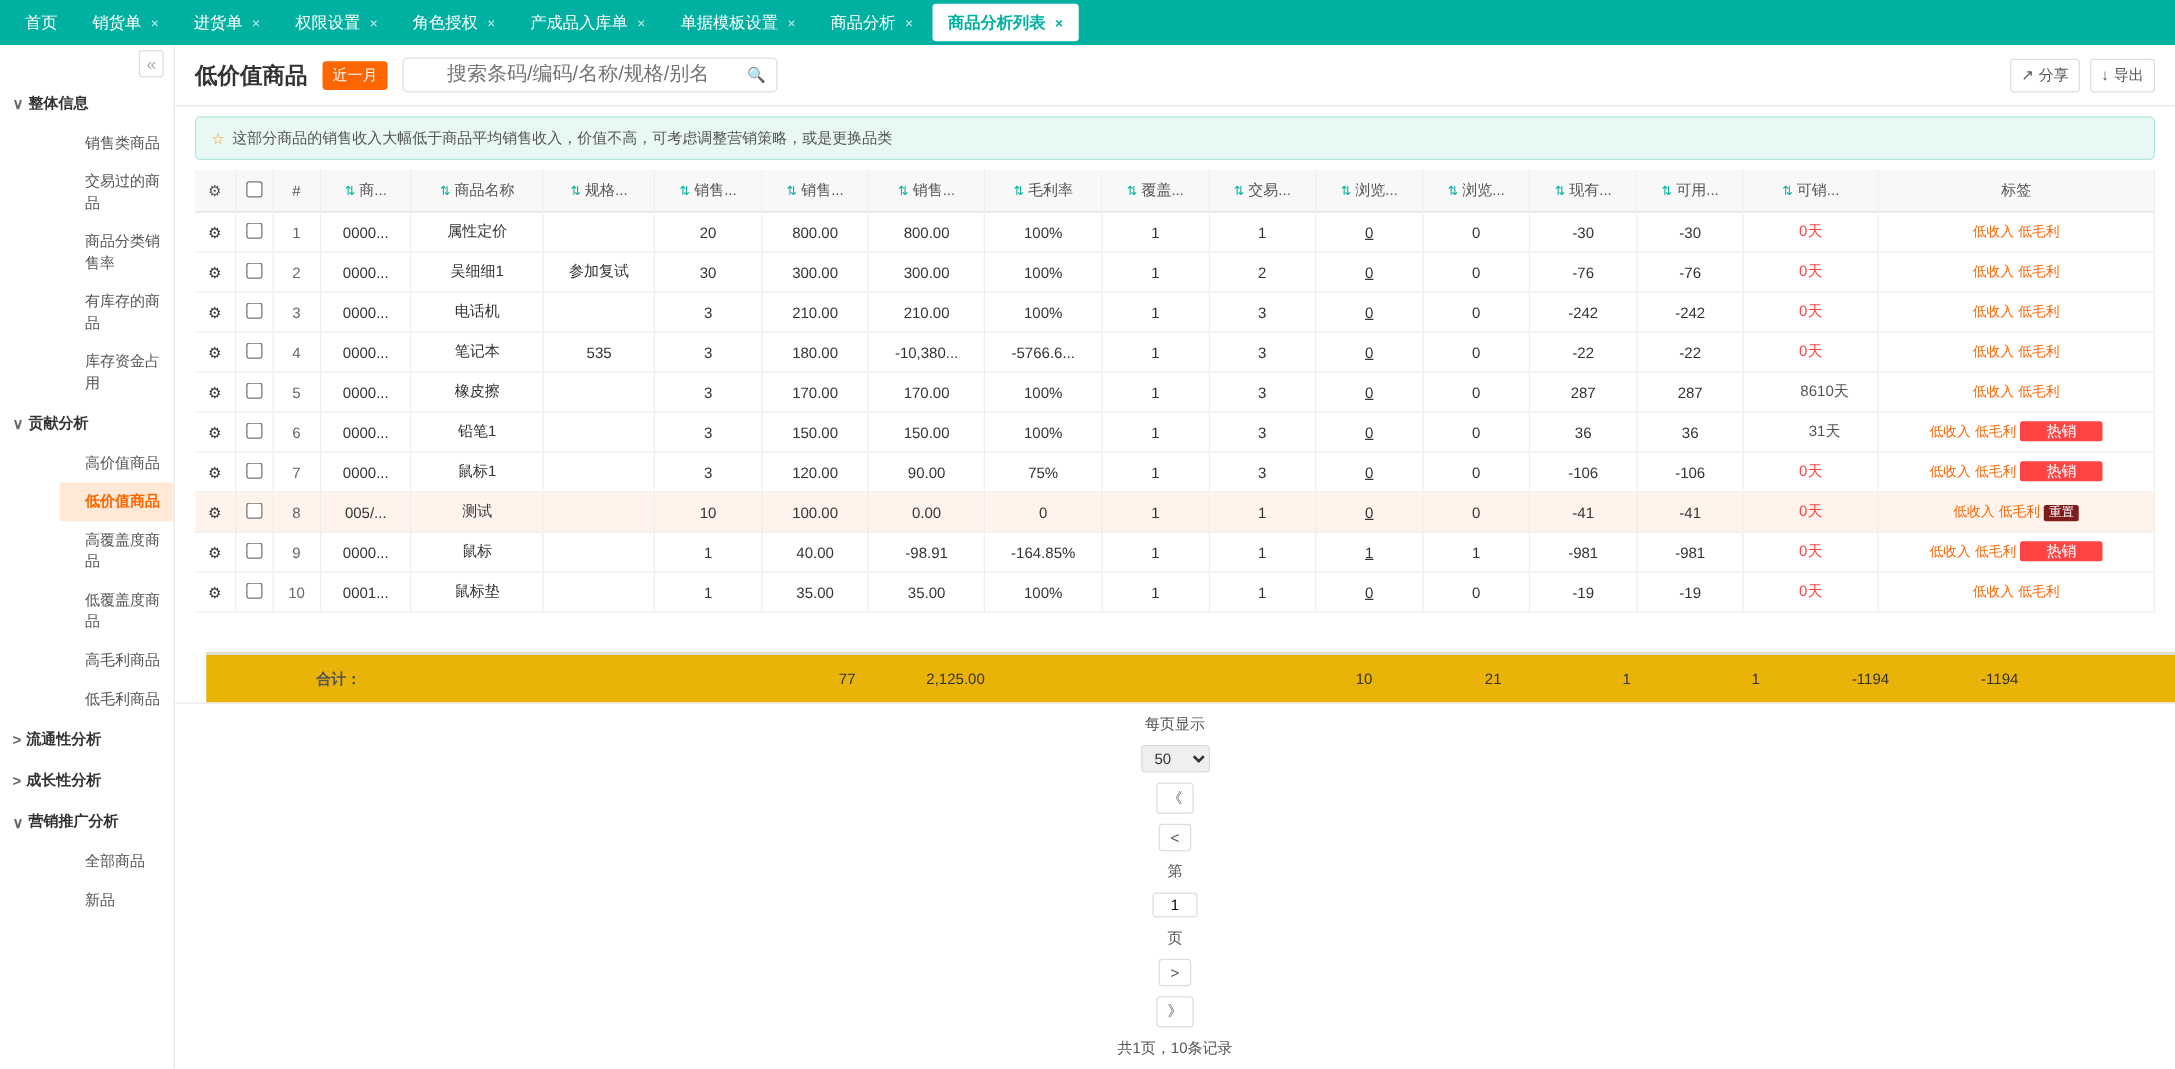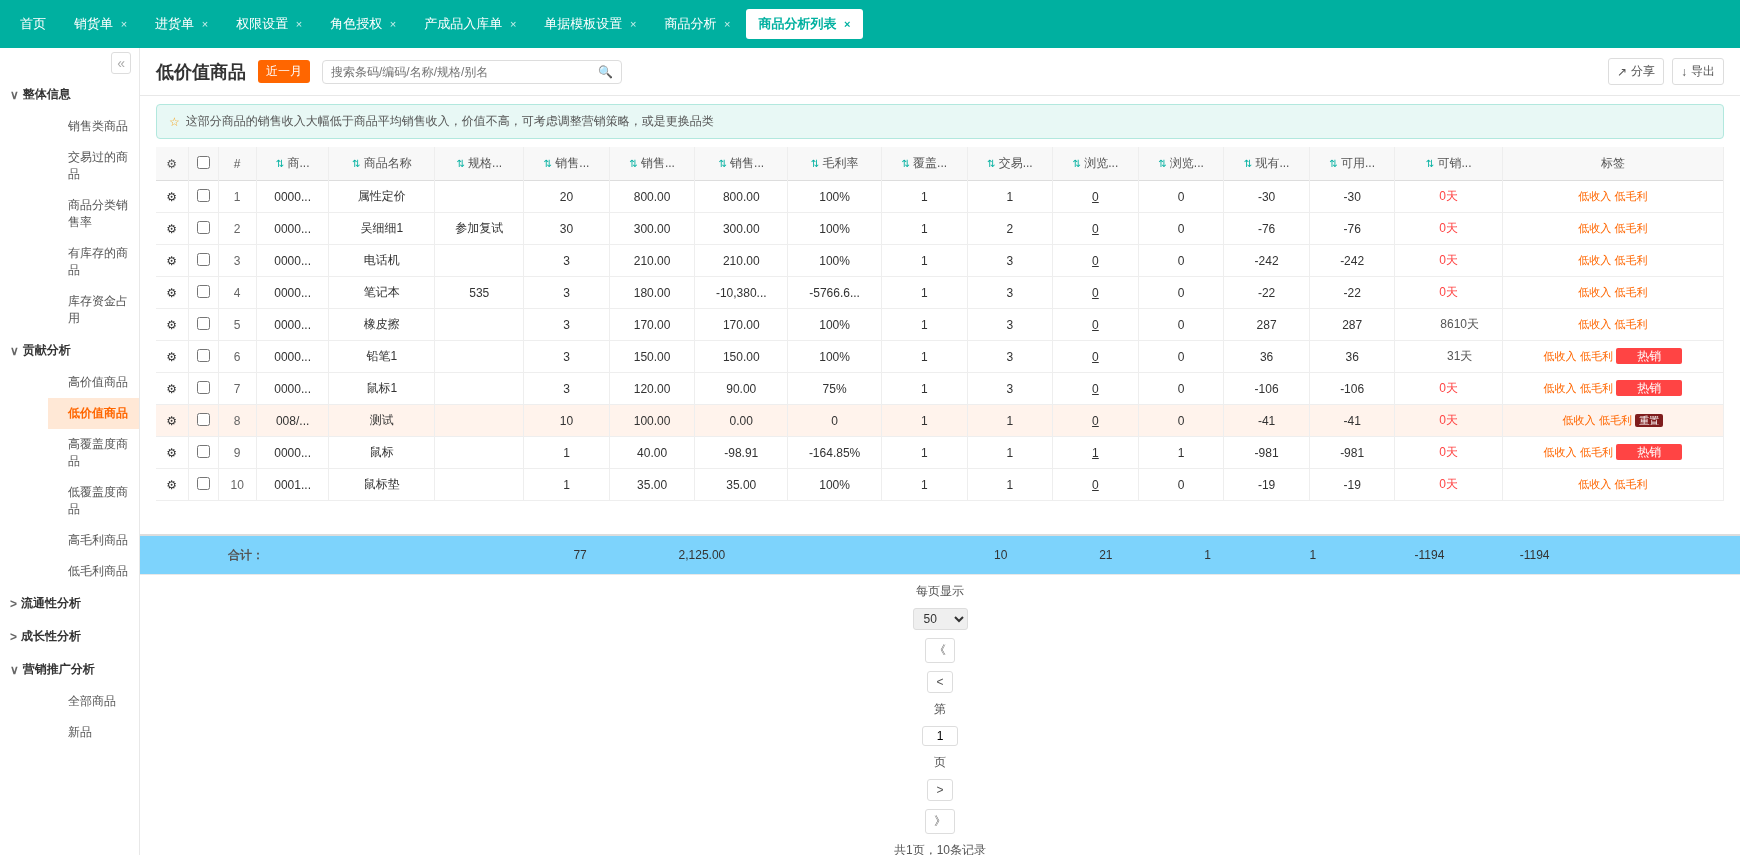--- a/index.html
+++ b/index.html
@@ -3,21 +3,21 @@
   <meta charset="utf-8">
   <style>
     * { box-sizing: border-box; margin: 0; padding: 0; }
     body { font-family: 'Microsoft YaHei', Arial, sans-serif; font-size: 12px; background: #f5f5f5; color: #333; }
     
     
     .top-nav {
       background: #00b0a0;
       display: flex;
       align-items: center;
-      height: 48px;
+      height: 36px;
       padding: 0 8px;
       gap: 4px;
     }
     .top-nav .nav-item {
       color: #fff;
       padding: 6px 12px;
       cursor: pointer;
       font-size: 13px;
       border-radius: 3px;
       white-space: nowrap;
@@ -108,23 +108,24 @@
       align-items: center;
       border: 1px solid #ddd;
       border-radius: 4px;
       padding: 4px 8px;
       flex: 1;
       max-width: 300px;
     }
     .search-box input {
       border: none;
       outline: none;
-      font-size: 12px;
+      font-size: 16px;
       width: 100%;
       color: #999;
+      text-align: center;
     }
     .search-icon { color: #ff6600; margin-left: 4px; }
     .header-actions {
       display: flex;
       gap: 8px;
       margin-left: auto;
     }
     .action-btn {
       display: flex;
       align-items: center;
@@ -191,41 +192,42 @@
     .tag-low-income { color: #ff6600; font-size: 11px; }
     .tag-hot { background: #ff4444; color: #fff; font-size: 12px; padding: 1px 21px; border-radius: 2px; }
     .tag-restock { background: #7f1d1d; color: #fff; font-size: 10px; padding: 1px 4px; border-radius: 2px; }
     .underline-val { text-decoration: underline; cursor: pointer; }
     .days-0 { color: #ff4444; }
     .days-positive { color: #555; padding-left: 28px; }
     
     
     .table-footer {
       border-top: 2px solid #ddd;
-      background: #7dd3fc;
+      background: #eab308;
       padding: 8px 16px;
       display: flex;
       align-items: center;
       font-size: 12px;
       gap: 0;
+      margin-left: 25px;
     }
     .footer-label {
       font-weight: bold;
       color: #555;
       min-width: 120px;
       text-align: right;
       padding-right: 12px;
     }
     .footer-cells {
       display: flex;
       flex: 1;
       gap: 0;
     }
     .footer-cell {
-      text-align: left;
+      text-align: right;
       flex: 1;
       padding: 4px 6px;
       color: #333;
     }
     
     
     .pagination-bar {
       display: flex;
       align-items: center;
       justify-content: flex-end;
@@ -530,21 +532,21 @@
     <td>-106</td>
     <td class="days-0">0天</td>
     <td><span class="tag-low-income">低收入</span> <span class="tag-low-income">低毛利</span> <span class="tag-hot">热销</span> </td>
   </tr>
             <tr class="highlighted">
     <td class="settings-col">⚙</td>
     <td class="checkbox-cell">
       <input type="checkbox" style="">
     </td>
     <td class="num-col">8</td>
-    <td>008/...</td>
+    <td>005/...</td>
     <td>测试</td>
     <td></td>
     <td>10</td>
     <td>100.00</td>
     <td>0.00</td>
     <td>0</td>
     <td>1</td>
     <td>1</td>
     <td><span class="underline-val">0</span></td>
     <td>0</td>

